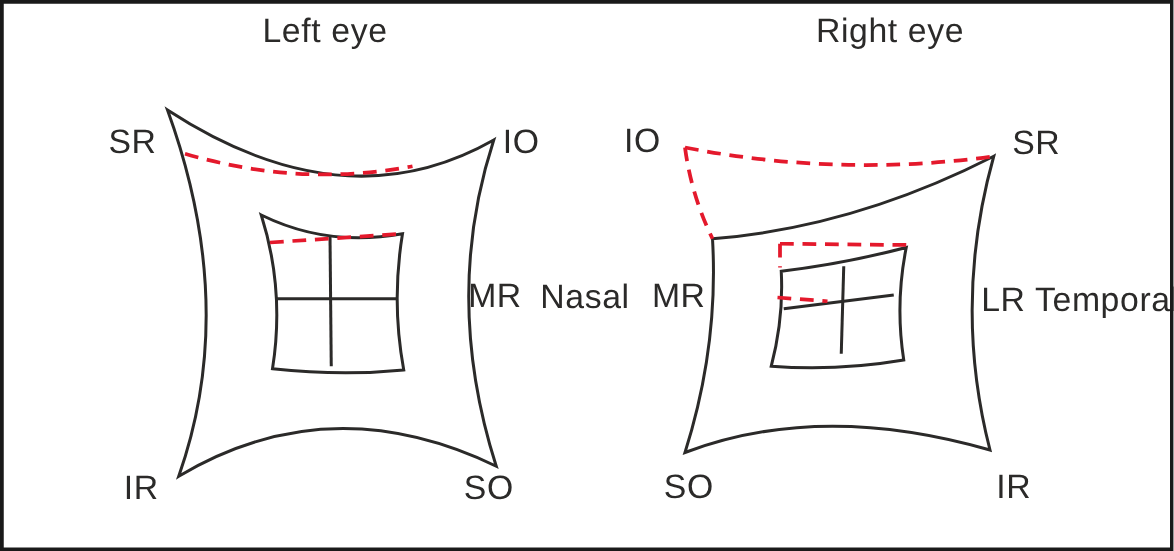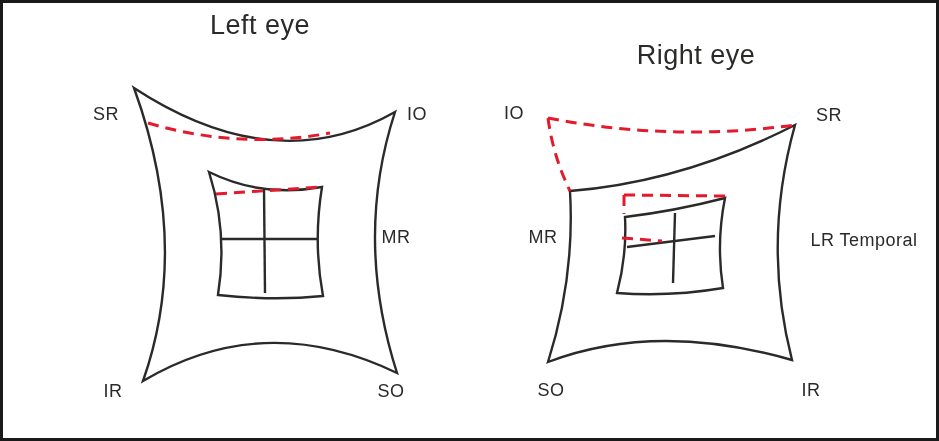--- a/index.html
+++ b/index.html
@@ -25,21 +25,21 @@
   #lineart {
     position: absolute;
     left: 0;
     top: 0;
     width: 939px;
     height: 441px;
   }
   .lbl {
     position: absolute;
     transform: translate(-50%, -50%);
-    font-size: 18px;
+    font-size: 27px;
     line-height: 1;
     color: #2b2a29;
     white-space: nowrap;
     letter-spacing: 0.5px;
   }
   .title {
     font-size: 27px;
   }
 </style>
 </head>
@@ -83,22 +83,23 @@
     </g>
   </svg>
 
   <div class="lbl title" style="left:260px; top:25px;">Left eye</div>
   <div class="lbl" style="left:106px; top:114px;">SR</div>
   <div class="lbl" style="left:417px; top:114px;">IO</div>
   <div class="lbl" style="left:396px; top:237px;">MR</div>
   <div class="lbl" style="left:113px; top:391px;">IR</div>
   <div class="lbl" style="left:391px; top:391px;">SO</div>
 
+  <div class="lbl" style="left:468px; top:238px;">Nasal</div>
 
-  <div class="lbl title" style="left:696px; top:25px;margin-top:30px;">Right eye</div>
+  <div class="lbl title" style="left:712px; top:25px;">Right eye</div>
   <div class="lbl" style="left:514px; top:113px;">IO</div>
   <div class="lbl" style="left:829px; top:115px;">SR</div>
   <div class="lbl" style="left:543px; top:237px;">MR</div>
   <div class="lbl" style="left:864px; top:240px;">LR Temporal</div>
   <div class="lbl" style="left:551px; top:390px;">SO</div>
   <div class="lbl" style="left:811px; top:390px;">IR</div>
 
   <div id="frame" style="border-color: rgb(26, 26, 26);"></div>
 </div>
 

